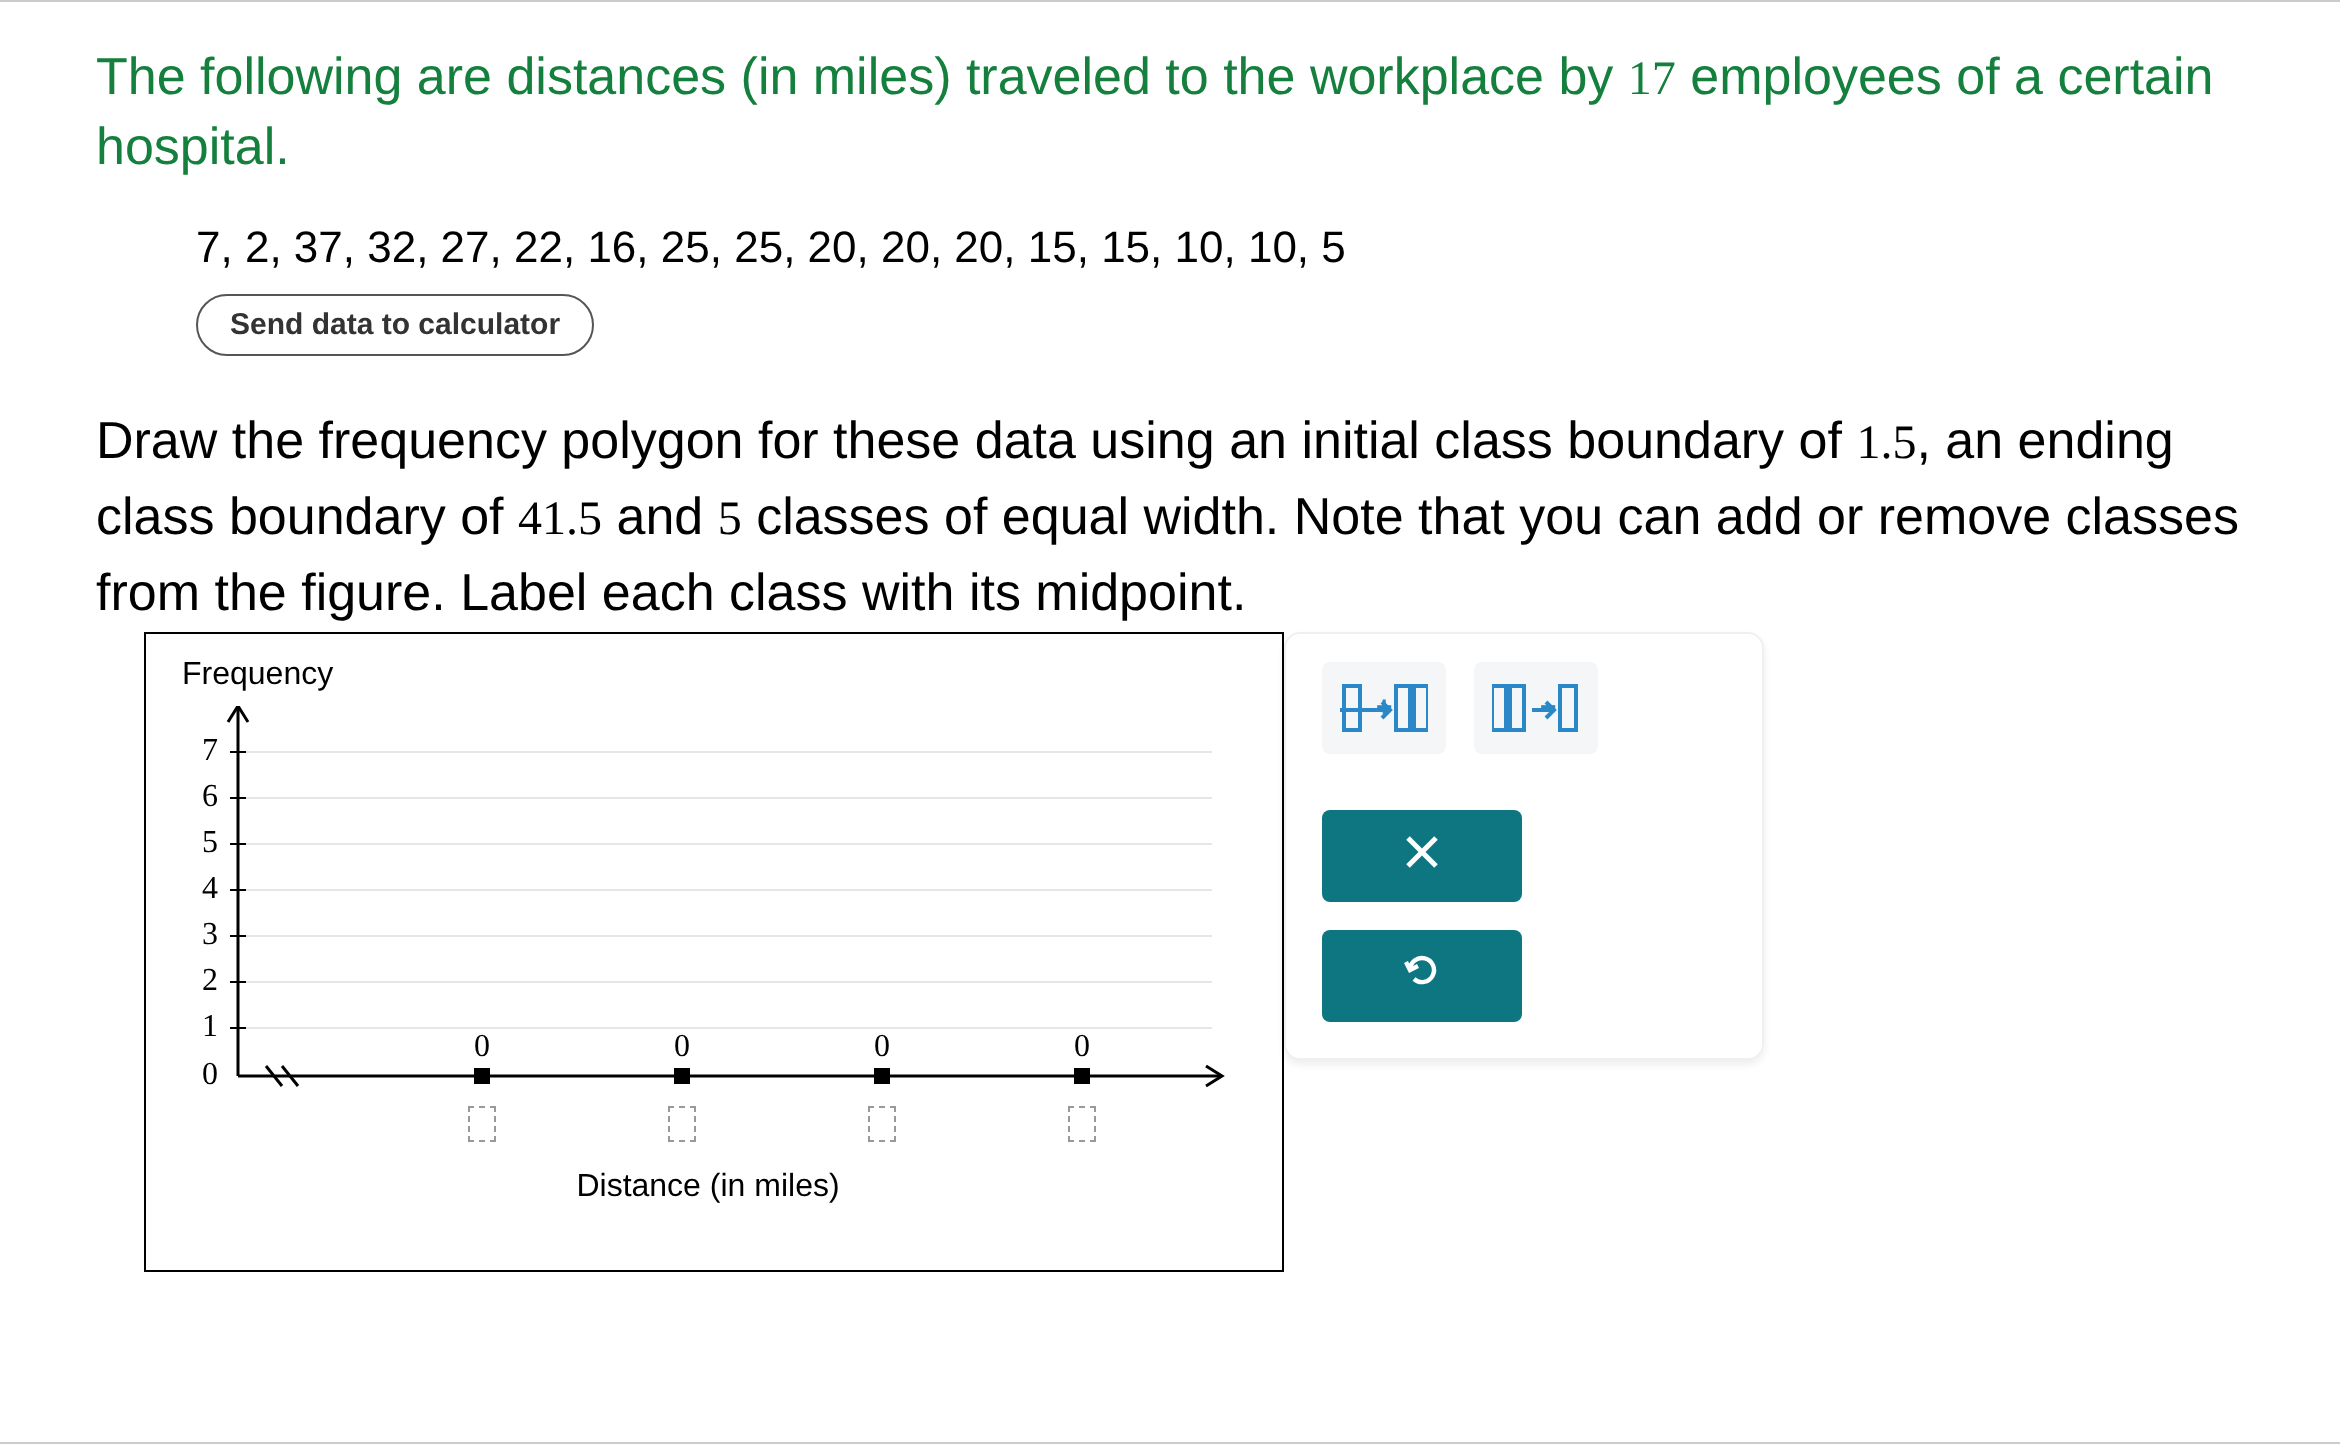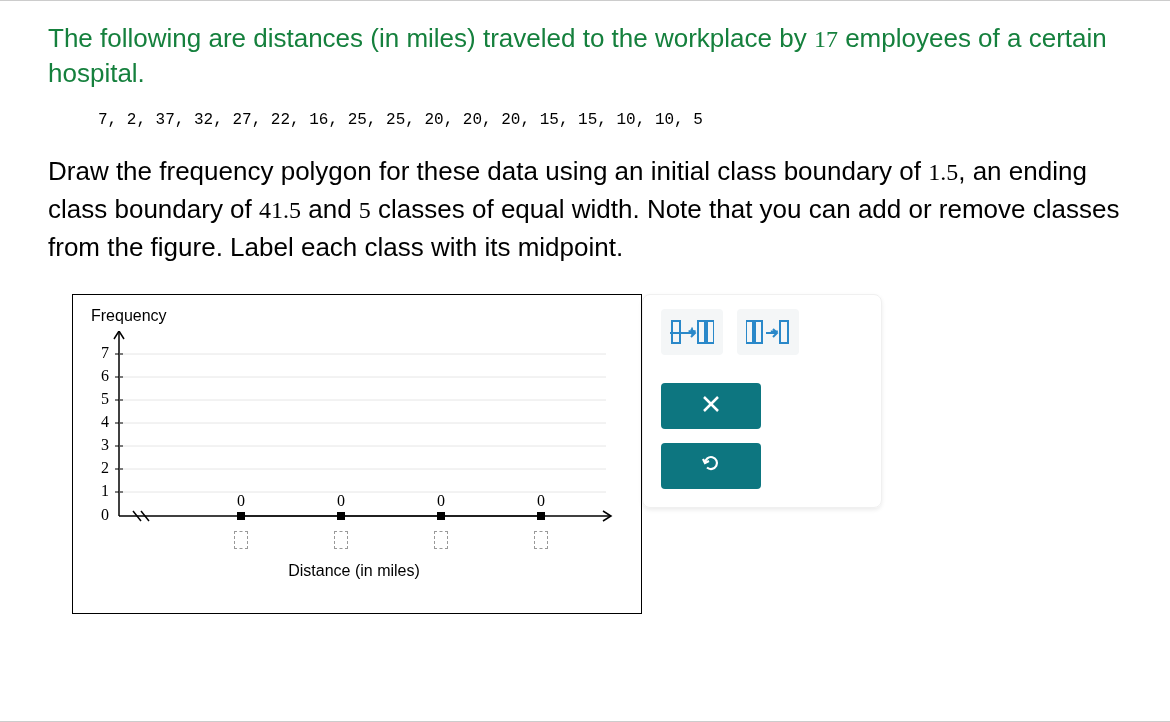--- a/index.html
+++ b/index.html
@@ -27,40 +27,39 @@
     }
     .numval {
       font-family: "Times New Roman", Times, serif;
       font-size: 24px;
     }
     .data-block {
       margin-left: 50px;
       margin-bottom: 24px;
     }
     .data-list {
-      font-family: Liberation Mono, monospace;
-      font-size: 16px;
+      font-family: Liberation Sans, sans-serif;
+      font-size: 22px;
       margin-bottom: 10px;
     }
     .calc-button {
       display: inline-block;
       border: 1px solid #555;
       border-radius: 18px;
       padding: 6px 16px;
       font-size: 15px;
       font-weight: bold;
       color: #333;
       background: #fff;
       cursor: pointer;
     }
     .instruction-text {
       font-size: 26px;
       line-height: 1.45;
       color: #000;
-      margin-bottom: 28px;
     }
     .work-row {
       display: flex;
       align-items: flex-start;
     }
     .chart-area {
       border: 1px solid #000;
       width: 570px;
       height: 320px;
       position: relative;
@@ -126,20 +125,21 @@
 <body>
 
 <div class="content">
 
   <p class="prompt-text">
     <span>The following are distances (in miles) traveled to the workplace by </span><span class="numval">17</span><span> employees of a certain hospital.</span>
   </p>
 
   <div class="data-block">
     <div class="data-list">7, 2, 37, 32, 27, 22, 16, 25, 25, 20, 20, 20, 15, 15, 10, 10, 5</div>
+    <button class="calc-button">Send data to calculator</button>
   </div>
 
   <p class="instruction-text">
     <span>Draw the frequency polygon for these data using an initial class boundary of </span><span class="numval">1.5</span><span>, an ending class boundary of </span><span class="numval">41.5</span><span> and </span><span class="numval">5</span><span> classes of equal width. Note that you can add or remove classes from the figure. Label each class with its midpoint.</span>
   </p>
 
   <div class="work-row">
 
     <div class="chart-area">
       <div class="y-label">Frequency</div>

